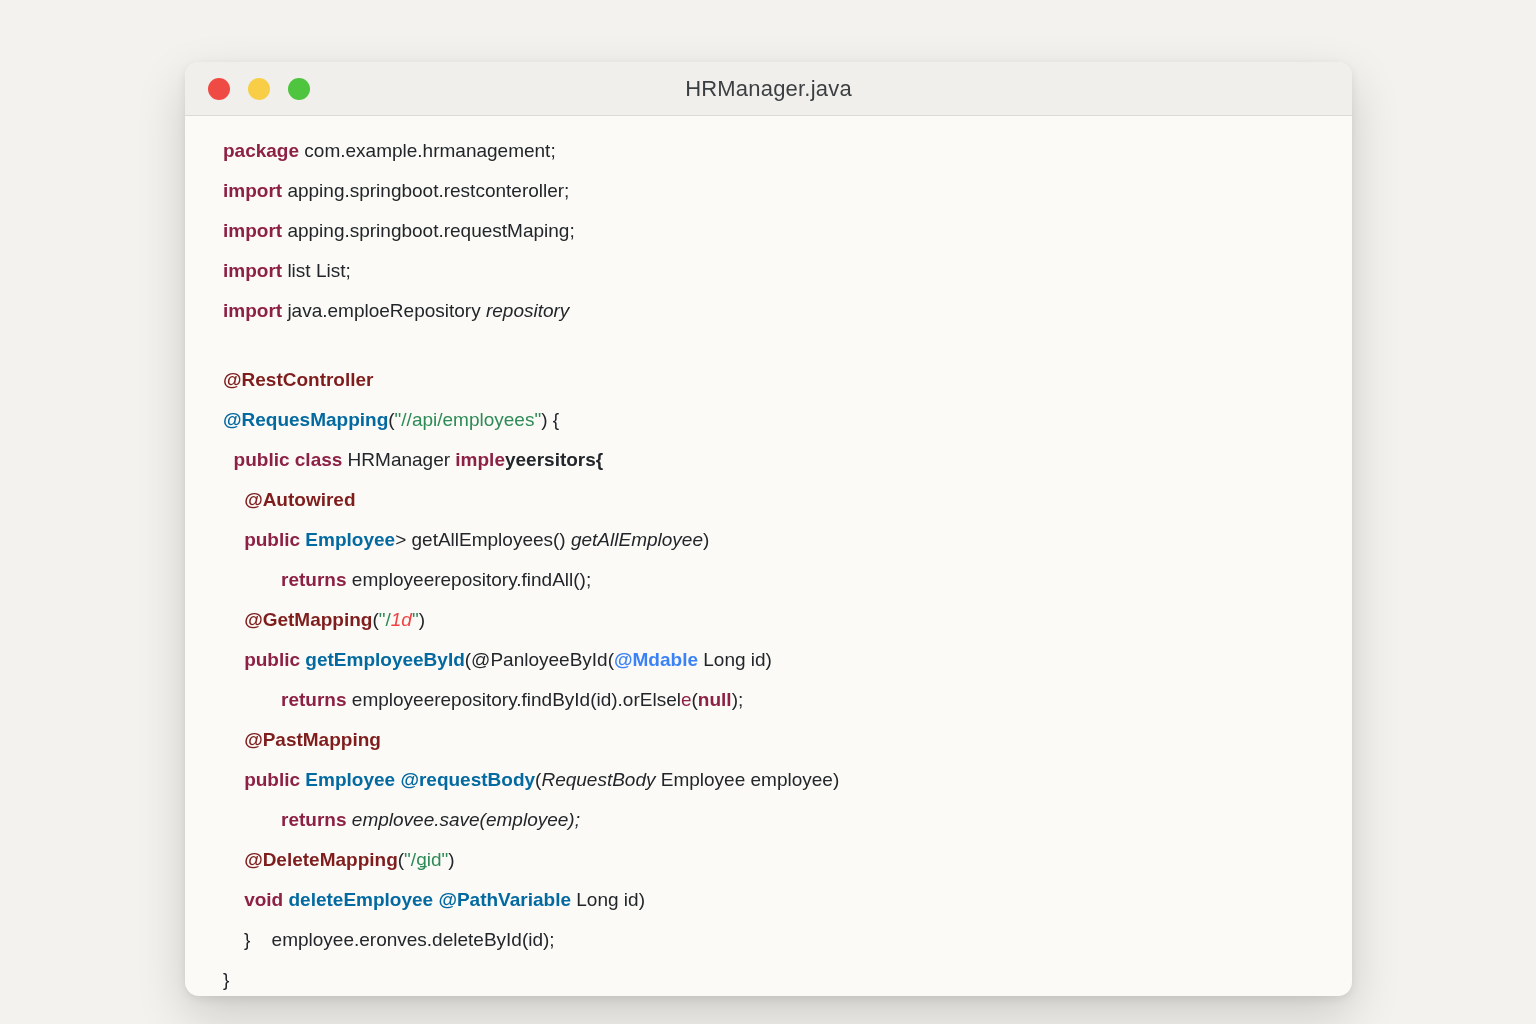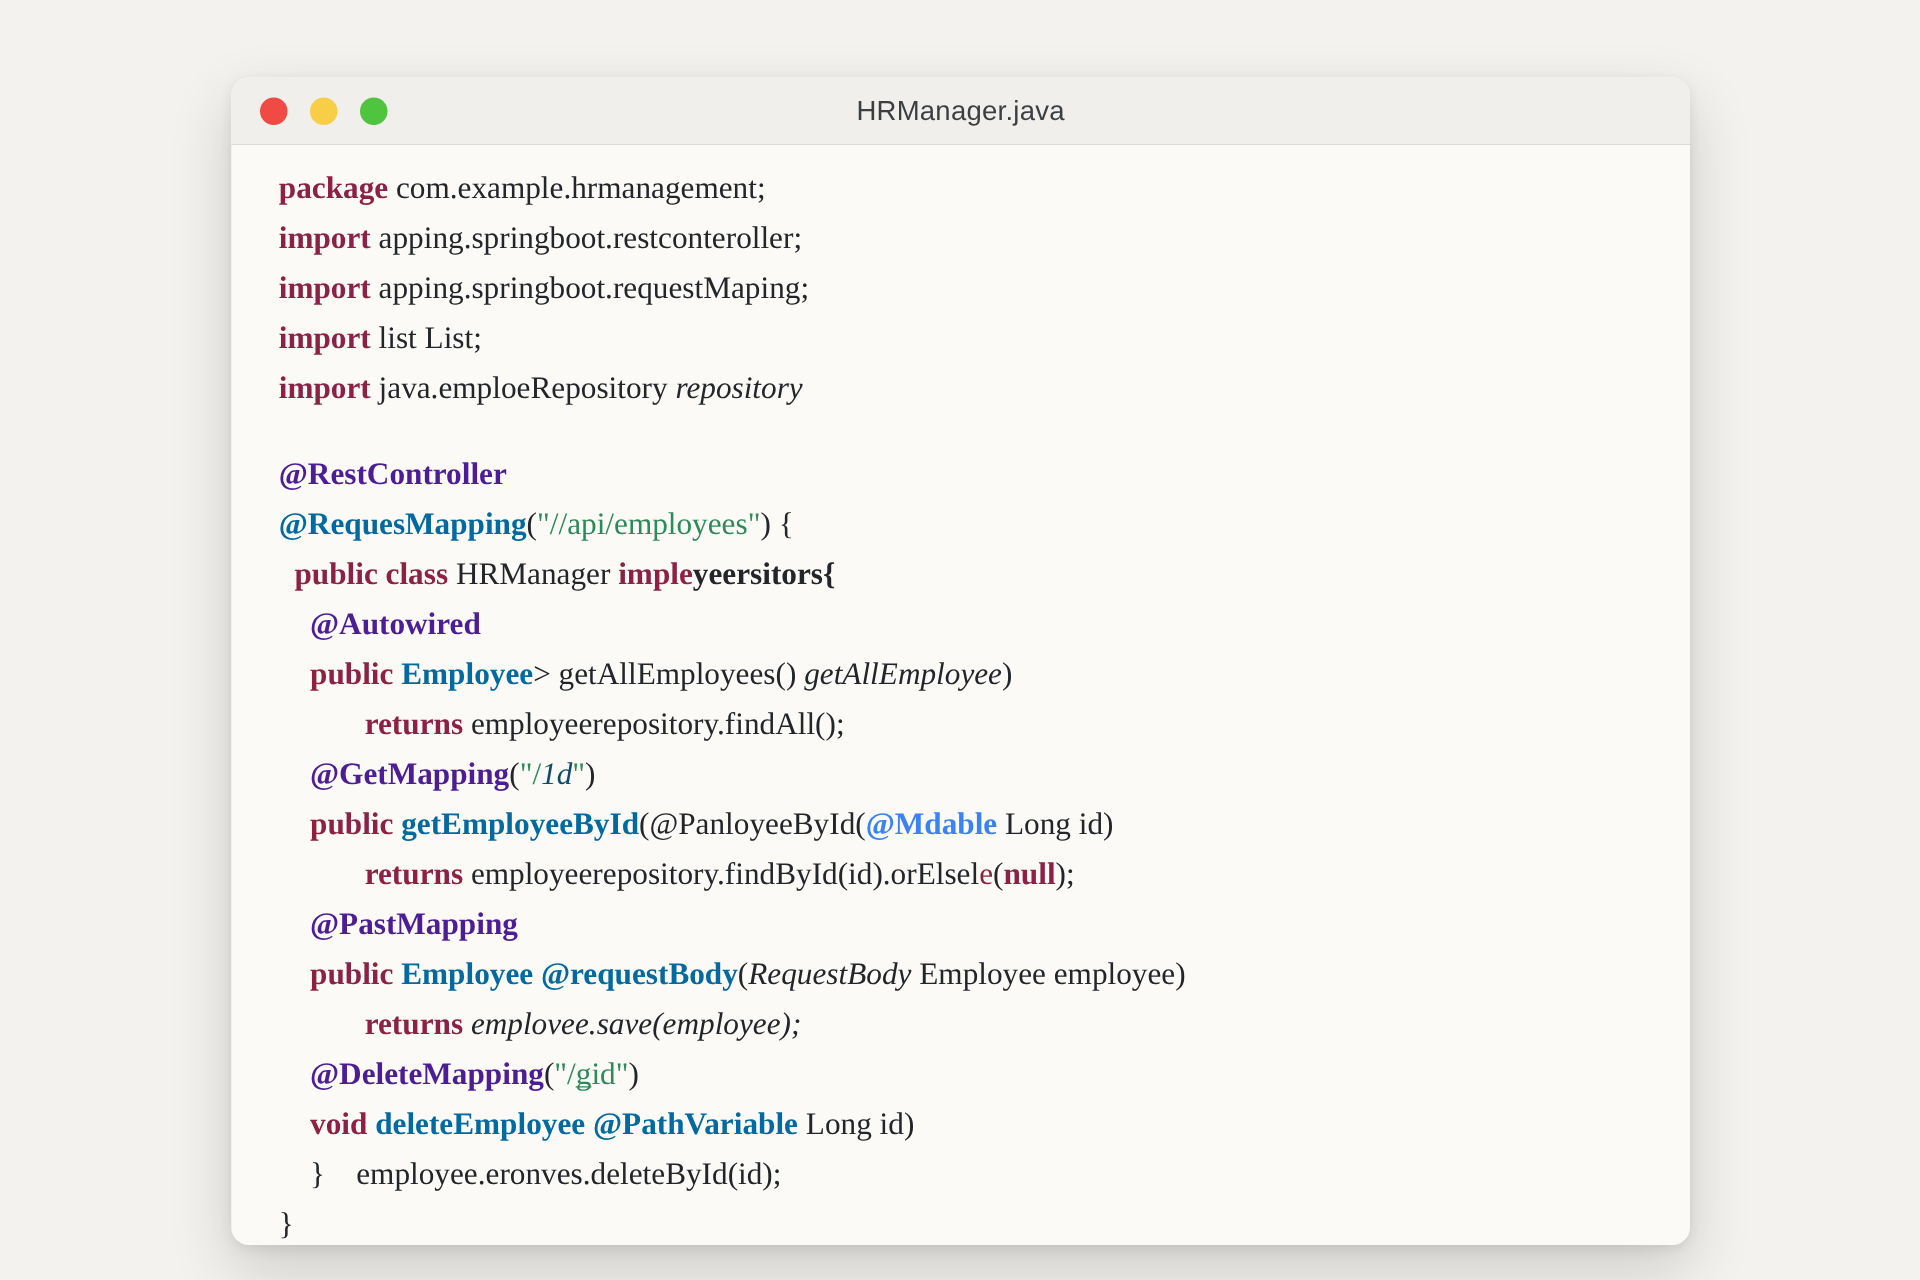--- a/index.html
+++ b/index.html
@@ -48,35 +48,35 @@
     padding: 0;
     cursor: pointer;
   }
   .title {
     font-size: 22px;
     color: #3c3f42;
     letter-spacing: 0.2px;
   }
   .code {
     padding: 15px 0 0 38px;
-    font-family: Liberation Serif, serif;
-    font-size: 25px;
+    font-family: Liberation Sans, sans-serif;
+    font-size: 19px;
     line-height: 40px;
     color: #22262a;
     white-space: pre;
   }
   .code-line { height: 40px; }
   .code-line.blank { height: 29px; }
   .kw { color: #8d2045; font-weight: bold; }   
   .rd { color: #8d2045; }                      
-  .an { color: #4c1d95; font-weight: bold; }   
+  .an { color: #7f1d1d; font-weight: bold; }   
   .ty { color: #0369a1; font-weight: bold; }   
   .tb { color: #3b82f6; font-weight: bold; }   
   .st { color: #2e8a57; }                      
-  .si { color: #0c4a6e; font-style: italic; }  
+  .si { color: #ef4444; font-style: italic; }  
   .it { font-style: italic; }                  
   .pb { font-weight: bold; }                   
   .pl { }                                      
 </style>
 </head>
 <body>
 
 <div class="window">
   <div class="titlebar">
     <div class="lights">

